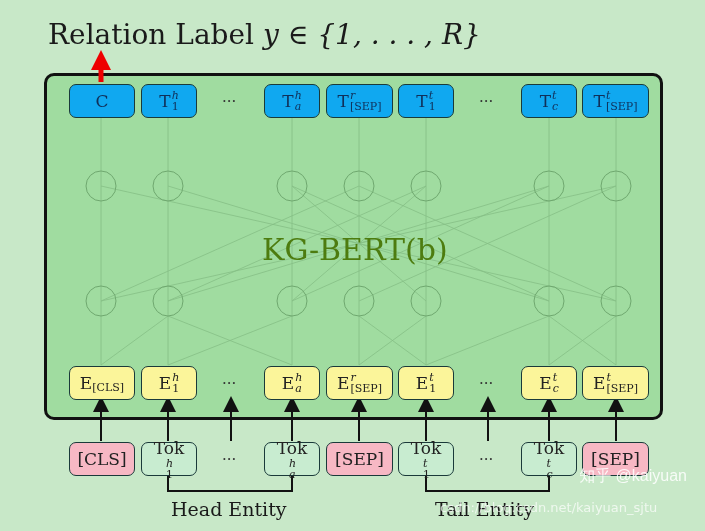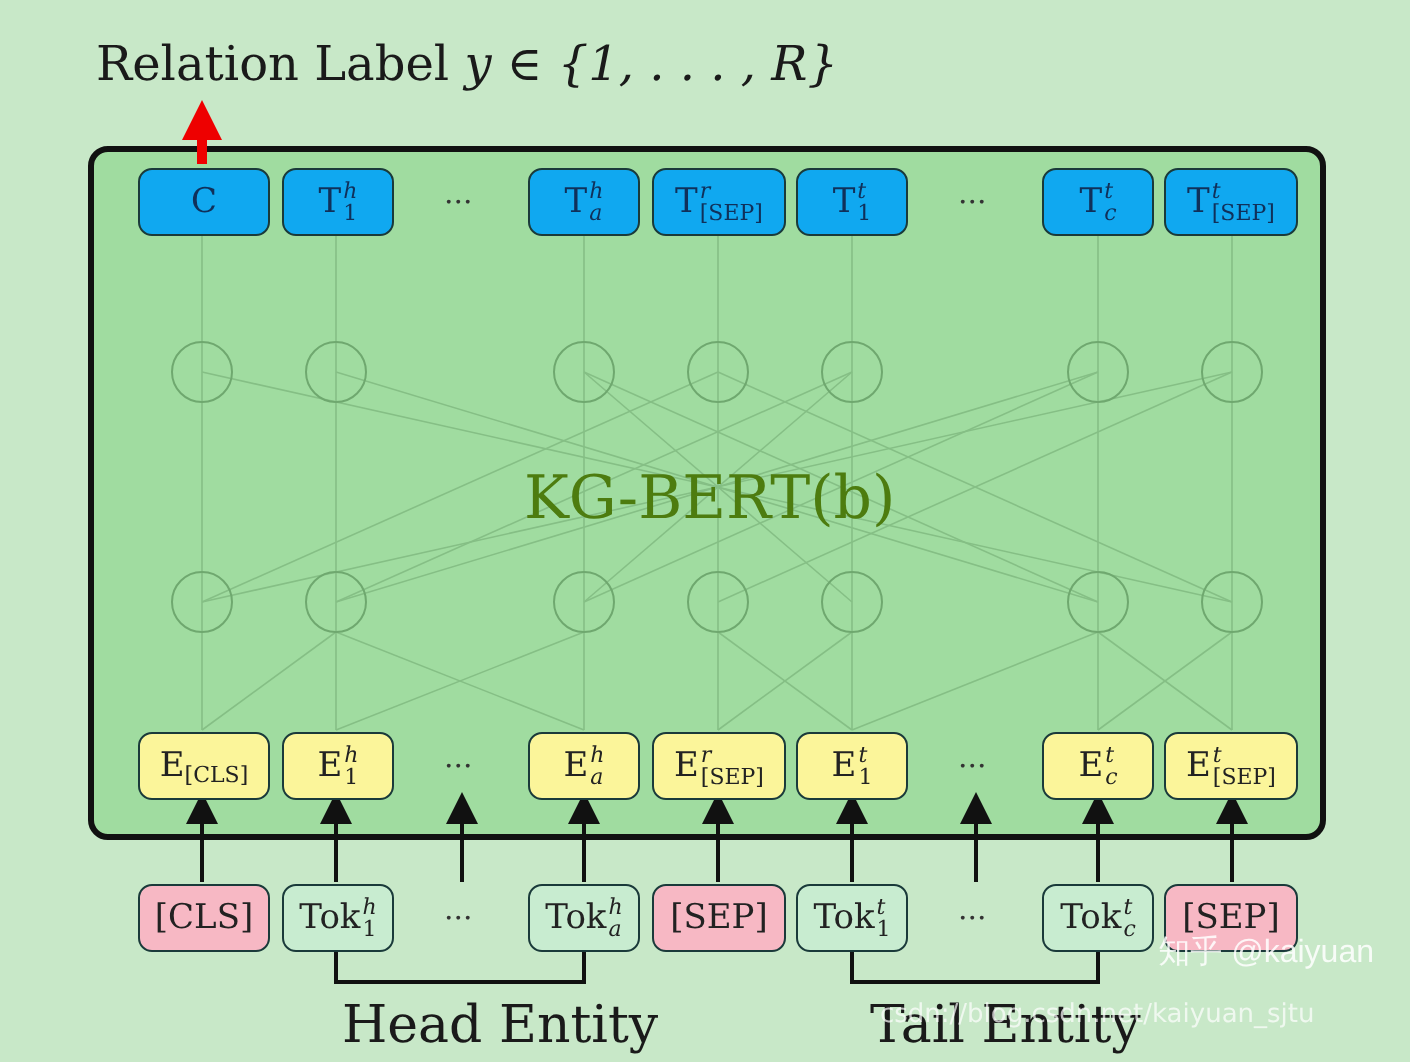--- a/index.html
+++ b/index.html
@@ -1,30 +1,30 @@
 <!DOCTYPE html>
 <html><head>
 <meta charset="utf-8">
 <style>
   html,body{margin:0;padding:0;}
   body{width:705px;height:531px;background:#c8e8c8;position:relative;overflow:hidden;font-family:"DejaVu Serif","Liberation Serif",serif;color:#1a1a1a;}
   .abs{position:absolute;}
-  .title{left:48px;top:18px;font-size:24px;white-space:nowrap;}
+  .title{left:48px;top:18px;font-size:28px;white-space:nowrap;}
   .title i{font-style:italic;}
   .panel{left:44px;top:73px;width:619px;height:347px;background:#a0dca0;border:3px solid #111;border-radius:10px;box-sizing:border-box;}
   .box{position:absolute;height:34px;border:1.3px solid #1a3a3a;border-radius:7px;box-sizing:border-box;display:flex;align-items:center;justify-content:center;font-size:17px;white-space:nowrap;}
   .blue{background:#10a8f0;color:#10305a;}
   .yellow{background:#fbf59a;color:#222;}
   .pink{background:#f7b8c4;color:#222;}
-  .green{background:#c8ecd0;color:#222;}
+  .green{background:#c8ecd0;color:#222;flex-direction:column;}
   .ss{display:inline-flex;flex-direction:column;line-height:11px;font-size:11px;margin-left:1px;}
   .ss .sp{font-style:italic;}
   .dots{position:absolute;font-size:15px;color:#333;}
   .center{left:262px;top:232px;font-size:30px;color:#4d7c0f;}
-  .lbl{font-size:26px;white-space:nowrap;}
+  .lbl{font-size:19px;white-space:nowrap;}
   svg{position:absolute;left:0;top:0;}
   .wm{right:18px;top:466px;font-size:16px;color:rgba(255,255,255,0.85);font-family:Liberation Sans, sans-serif;}
   .wm2{left:440px;top:500px;font-size:13px;color:rgba(255,255,255,0.7);font-family:"DejaVu Sans",sans-serif;}
 </style>
 </head>
 <body>
 
 <div class="abs title"><span>Relation Label </span><i>y ∈ {1, . . . , R}</i></div>
 
 <div class="abs panel"></div>

